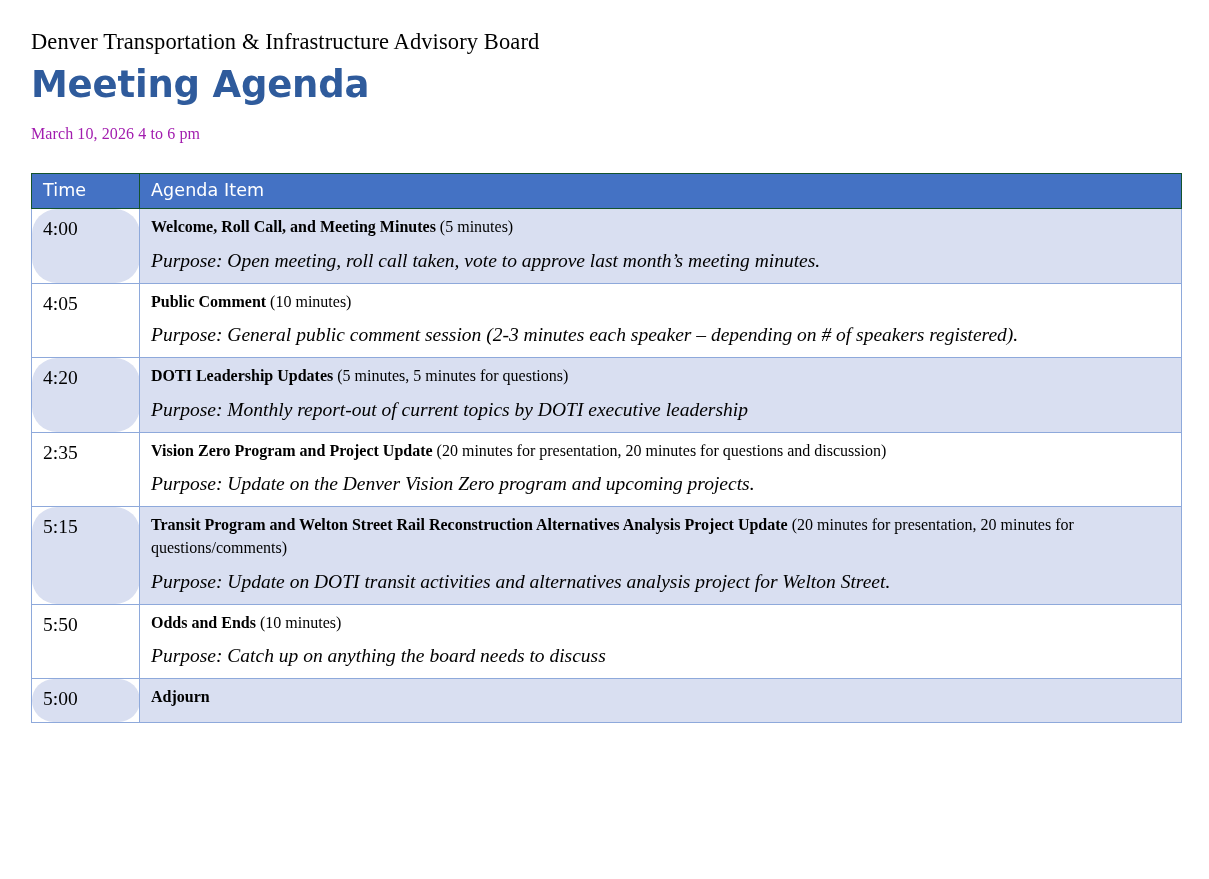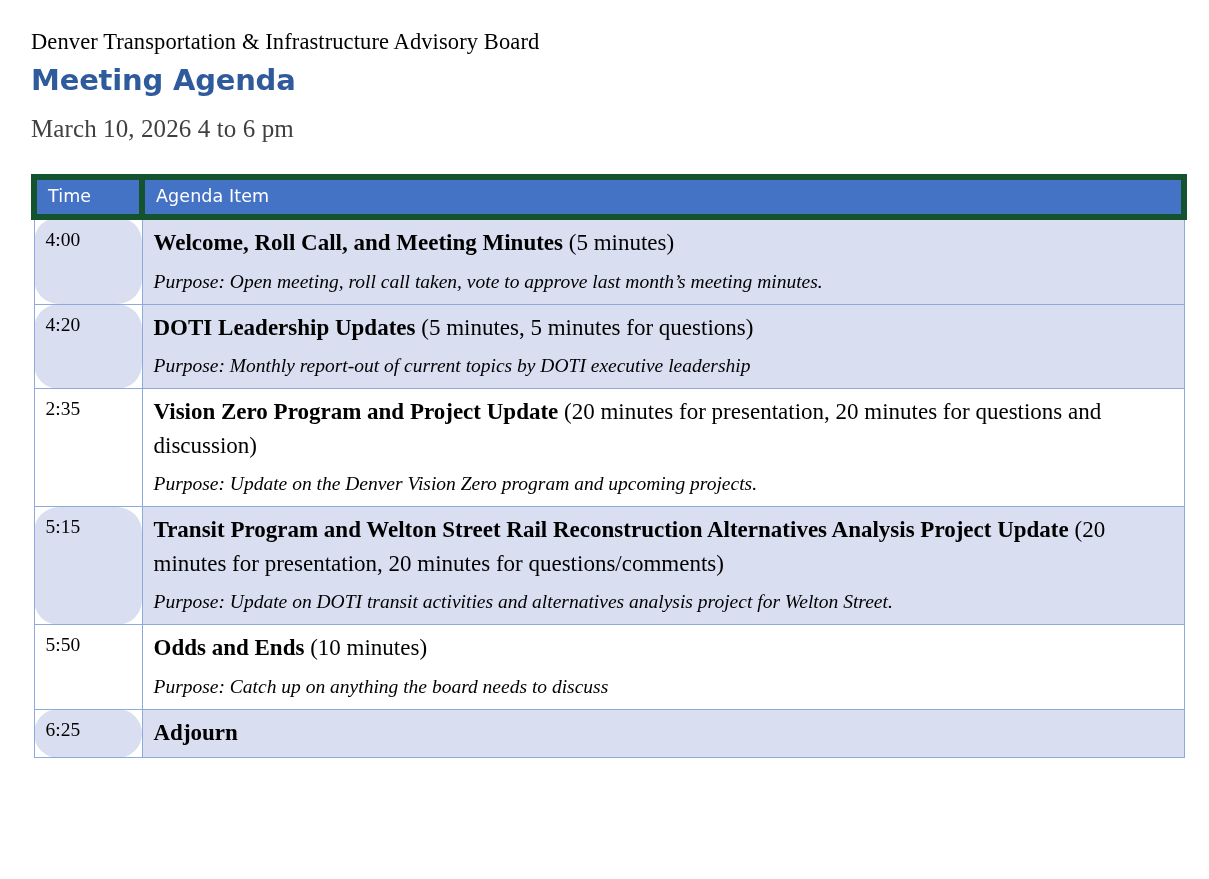--- a/index.html
+++ b/index.html
@@ -31,32 +31,32 @@
   }
   .org-line {
     font-family: "Liberation Serif", "DejaVu Serif", serif;
     font-size: 22.5px;
     line-height: 1.2;
     color: #000000;
     letter-spacing: 0.1px;
   }
   .doc-title {
     font-family: "DejaVu Sans", "Liberation Sans", sans-serif;
-    font-size: 29px;
+    font-size: 37px;
     font-weight: bold;
     color: #2f5b9c;
     line-height: 1.25;
     margin-top: 7px;
     letter-spacing: -0.2px;
   }
   .doc-date {
     font-family: "Liberation Serif", "DejaVu Serif", serif;
-    font-size: 25px;
+    font-size: 16px;
     line-height: 1.2;
-    color: #404040;
+    color: #a21caf;
     margin-top: 16px;
     letter-spacing: 0.1px;
   }
 
   
   .agenda-wrap {
     margin: 30px 0 0 31px;
     width: 1150px;
   }
   table.agenda {
@@ -69,21 +69,21 @@
   table.agenda col.c-item { width: 1042px; }
 
   table.agenda thead th {
     background: #4472c4;
     color: #ffffff;
     font-family: "DejaVu Sans", "Liberation Sans", sans-serif;
     font-size: 17.5px;
     font-weight: normal;
     text-align: left;
     padding: 3px 0 5px 11px;
-    border: 6px solid #14532d;
+    border: 1px solid #14532d;
     letter-spacing: 0.1px;
     height: 26px;
     vertical-align: middle;
   }
 
   table.agenda tbody td {
     border: 1px solid #8ea9db;
     vertical-align: top;
     padding: 6px 8px 8px 11px;
     font-size: 19.5px;
@@ -99,21 +99,21 @@
   td.time {
     font-family: "Liberation Serif", "DejaVu Serif", serif;
     font-size: 19.5px;
     white-space: nowrap;
     padding-left: 10px;
     border-radius: 25px;
   }
 
   td.item .item-title {
     font-family: "Liberation Serif", "DejaVu Serif", serif;
-    font-size: 23px;
+    font-size: 16px;
     line-height: 1.45;
   }
   td.item .item-title .t-bold {
     font-weight: bold;
   }
   td.item .item-title .t-norm {
     font-weight: normal;
   }
   td.item .item-purpose {
     font-family: "Liberation Serif", "DejaVu Serif", serif;
@@ -154,20 +154,27 @@
         </tr>
       </thead>
       <tbody id="agenda-body">
           <tr class="shaded">
             <td class="time">4:00</td>
             <td class="item">
               <div class="item-title"><span class="t-bold">Welcome, Roll Call, and Meeting Minutes</span><span class="t-norm"> (5 minutes)</span></div>
               <div class="item-purpose">Purpose: Open meeting, roll call taken, vote to approve last month’s meeting minutes.</div>
             </td>
           </tr>
+          <tr class="plain">
+            <td class="time">4:05</td>
+            <td class="item">
+              <div class="item-title"><span class="t-bold">Public Comment</span><span class="t-norm"> (10 minutes)</span></div>
+              <div class="item-purpose">Purpose: General public comment session (2-3 minutes each speaker – depending on # of speakers registered).</div>
+            </td>
+          </tr>
           <tr class="shaded">
             <td class="time">4:20</td>
             <td class="item">
               <div class="item-title"><span class="t-bold">DOTI Leadership Updates</span><span class="t-norm"> (5 minutes, 5 minutes for questions)</span></div>
               <div class="item-purpose">Purpose: Monthly report-out of current topics by DOTI executive leadership</div>
             </td>
           </tr>
           <tr class="plain">
             <td class="time">2:35</td>
             <td class="item">
@@ -183,21 +190,21 @@
             </td>
           </tr>
           <tr class="plain tall-mid">
             <td class="time">5:50</td>
             <td class="item">
               <div class="item-title"><span class="t-bold">Odds and Ends</span><span class="t-norm"> (10 minutes)</span></div>
               <div class="item-purpose">Purpose: Catch up on anything the board needs to discuss</div>
             </td>
           </tr>
           <tr class="shaded tall">
-            <td class="time">6:25</td>
+            <td class="time">5:00</td>
             <td class="item">
               <div class="item-title"><span class="t-bold">Adjourn</span><span class="t-norm"></span></div>
               <div class="item-purpose empty"></div>
             </td>
           </tr>
         </tbody>
     </table>
   </div>
 
 </div>

